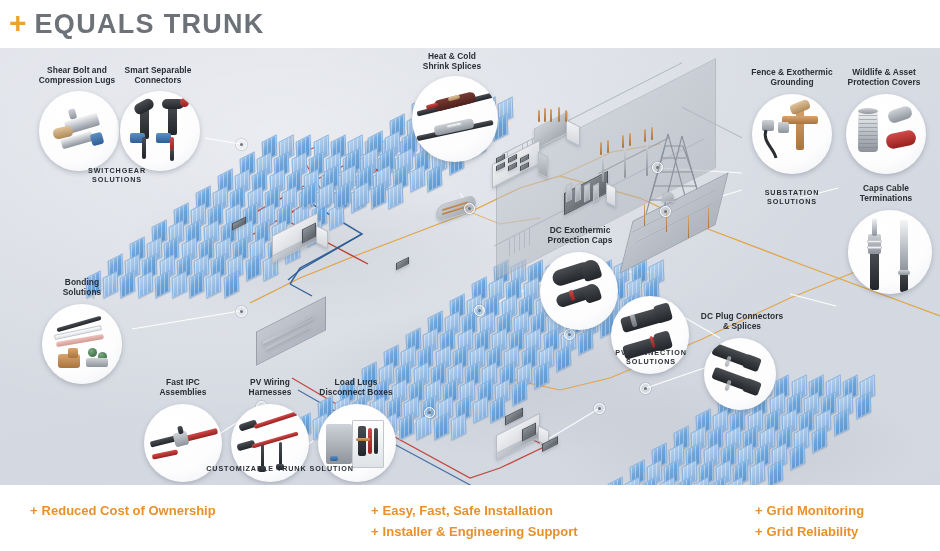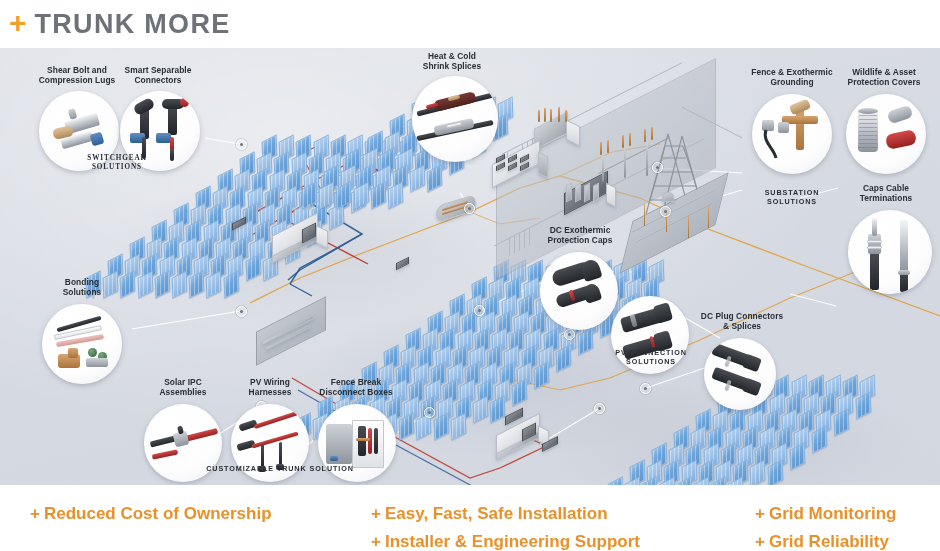--- a/index.html
+++ b/index.html
@@ -145,36 +145,36 @@
   .wht { position:absolute; border-radius:1px; background: linear-gradient(180deg,#ffffff,#dfe2e6); border:.4px solid #c3c7cd;}
 
   
   #footer {
     position:absolute; left:0; top:485px; width:940px; height:66px;
     background:#ffffff;
     display:flex; align-items:center;
   }
   #footer .col { position:absolute; top:15px; }
   #footer .line {
-    font-size:17px; font-weight:bold; color:#e8912a;
+    font-size:13px; font-weight:bold; color:#e8912a;
     line-height:1.62; white-space:nowrap;
   }
   #footer .line .p { margin-right:4px; }
   #footer .c1 { left:30px; }
   #footer .c2 { left:371px; }
   #footer .c3 { left:755px; }
 </style>
 </head>
 <body>
 
 <div id="stage">
 
   <div id="header">
     <span class="plus">+</span>
-    <span class="title">TRUNK MORE</span>
+    <span class="title">EQUALS TRUNK</span>
   </div>
 
   <div id="scene">
 
     <div class="ground-haze" style="left:120px;top:120px;width:380px;height:160px;"></div>
     <div class="ground-haze" style="left:300px;top:250px;width:420px;height:160px;"></div>
     <div class="ground-haze" style="left:540px;top:330px;width:380px;height:130px;"></div>
 
     <svg class="svg-layer" viewBox="0 0 940 437">
 
@@ -883,21 +883,21 @@
           <div class="cop" style="left:16px;top:50px;width:22px;height:14px;border-radius:3px;"></div>
           <div class="cop" style="left:26px;top:44px;width:10px;height:10px;"></div>
           <div class="grn" style="left:46px;top:44px;width:9px;height:9px;"></div>
           <div class="grn" style="left:56px;top:48px;width:9px;height:9px;"></div>
           <div class="gry" style="left:44px;top:54px;width:22px;height:9px;border-radius:2px;"></div>
         </div>
       </div>
     </div>
 
     <div class="callout" style="left:142px;top:330px;">
-      <div class="cl-label" style="left:0;top:0;width:82px;">Solar IPC
+      <div class="cl-label" style="left:0;top:0;width:82px;">Fast IPC
 Assemblies</div>
       <div class="bubble" style="left:2px;top:26px;width:78px;height:78px;">
         <div class="pa">
           <div class="blk" style="left:6px;top:34px;width:30px;height:6px;transform:rotate(-14deg);"></div>
           <div class="red" style="left:40px;top:28px;width:34px;height:6px;transform:rotate(-14deg);"></div>
           <div class="gry" style="left:30px;top:28px;width:14px;height:14px;border-radius:3px;transform:rotate(-14deg);"></div>
           <div class="blk" style="left:34px;top:22px;width:5px;height:8px;transform:rotate(-14deg);"></div>
           <div class="red" style="left:8px;top:48px;width:26px;height:5px;transform:rotate(-12deg);"></div>
         </div>
       </div>
@@ -914,36 +914,36 @@
           <div class="red" style="left:20px;top:34px;width:48px;height:4px;transform:rotate(-16deg);"></div>
           <div class="blk" style="left:30px;top:40px;width:3px;height:24px;"></div>
           <div class="blk" style="left:48px;top:38px;width:3px;height:24px;"></div>
           <div class="blk" style="left:27px;top:62px;width:8px;height:6px;border-radius:2px;"></div>
           <div class="blk" style="left:45px;top:60px;width:8px;height:6px;border-radius:2px;"></div>
         </div>
       </div>
     </div>
 
     <div class="callout" style="left:310px;top:330px;">
-      <div class="cl-label" style="left:-6px;top:0;width:104px;">Fence Break
+      <div class="cl-label" style="left:-6px;top:0;width:104px;">Load Lugs
 Disconnect Boxes</div>
       <div class="bubble" style="left:8px;top:26px;width:78px;height:78px;">
         <div class="pa">
           <div class="gry" style="left:8px;top:20px;width:26px;height:40px;"></div>
           <div class="wht" style="left:34px;top:16px;width:32px;height:48px;"></div>
           <div class="blk" style="left:40px;top:22px;width:8px;height:30px;"></div>
           <div class="red" style="left:50px;top:24px;width:4px;height:26px;"></div>
           <div class="blk" style="left:56px;top:24px;width:4px;height:26px;"></div>
           <div class="cop" style="left:38px;top:34px;width:14px;height:3px;"></div>
           <div class="blu" style="left:12px;top:52px;width:8px;height:5px;"></div>
         </div>
       </div>
     </div>
 
-    <div class="group-label" style="left:62px;top:106px;width:110px;font-family:Liberation Serif, serif;">SWITCHGEAR
+    <div class="group-label" style="left:62px;top:118px;width:110px;">SWITCHGEAR
 SOLUTIONS</div>
     <div class="group-label" style="left:742px;top:140px;width:100px;">SUBSTATION
 SOLUTIONS</div>
     <div class="group-label" style="left:596px;top:300px;width:110px;">PV CONNECTION
 SOLUTIONS</div>
     <div class="group-label" style="left:170px;top:416px;width:220px;">CUSTOMIZABLE TRUNK SOLUTION</div>
 
   </div>
 
   <div id="footer">

